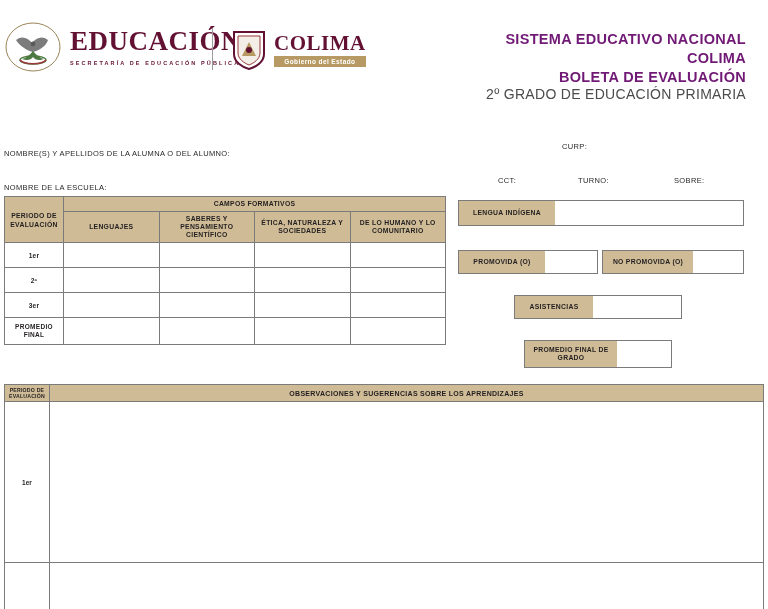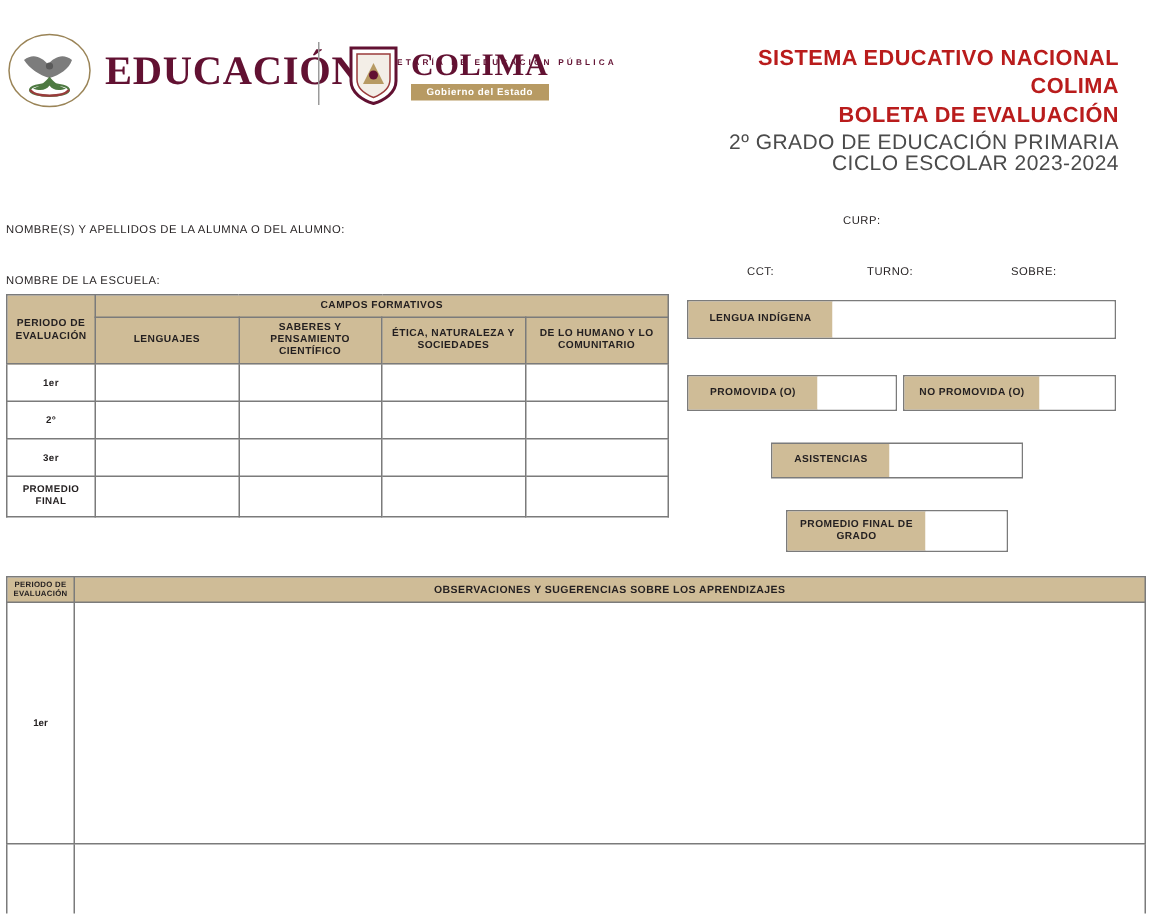--- a/index.html
+++ b/index.html
@@ -31,21 +31,21 @@
   .eagle {
     width: 58px;
     height: 58px;
     margin-left: 4px;
     margin-right: 8px;
     position: relative;
   }
   .eagle svg { display: block; }
   .edu-text {
     display: flex;
-    flex-direction: row;
+    flex-direction: column;
     justify-content: center;
   }
   .edu-title {
     font-family: "Liberation Serif", serif;
     font-weight: bold;
     font-size: 27px;
     letter-spacing: 0.5px;
     color: #621132;
     line-height: 1;
   }
@@ -103,21 +103,21 @@
     position: absolute;
     right: 22px;
     top: 30px;
     text-align: right;
   }
   .hr-line1, .hr-line2, .hr-line3 {
     font-weight: bold;
     font-size: 14.5px;
     letter-spacing: 0.3px;
     line-height: 19px;
-    color: #b91c1c;
+    color: #701a75;
   }
   .hr-line4, .hr-line5 {
     font-size: 14px;
     letter-spacing: 0.3px;
     line-height: 14px;
     color: #4b4b4b;
   }
 
   
   .lbl {
@@ -312,21 +312,20 @@
       <div class="colima-title">COLIMA</div>
       <div class="colima-bar">Gobierno del Estado</div>
     </div>
   </div>
 
   <div class="header-right">
     <div class="hr-line1">SISTEMA EDUCATIVO NACIONAL</div>
     <div class="hr-line2">COLIMA</div>
     <div class="hr-line3">BOLETA DE EVALUACIÓN</div>
     <div class="hr-line4">2º GRADO DE EDUCACIÓN PRIMARIA</div>
-    <div class="hr-line5">CICLO ESCOLAR  2023-2024</div>
   </div>
 </div>
 
 <div class="row-name">
   <span class="lbl">NOMBRE(S) Y APELLIDOS DE LA ALUMNA O DEL ALUMNO:</span>
   <span class="lbl curp">CURP:</span>
 </div>
 
 <div class="row-school">
   <span class="lbl">NOMBRE DE LA ESCUELA:</span>

